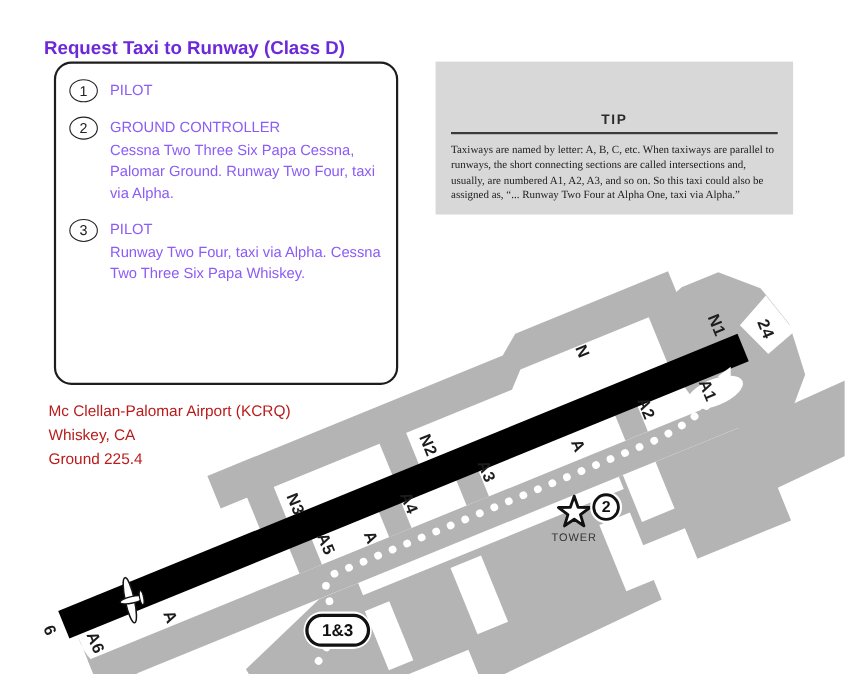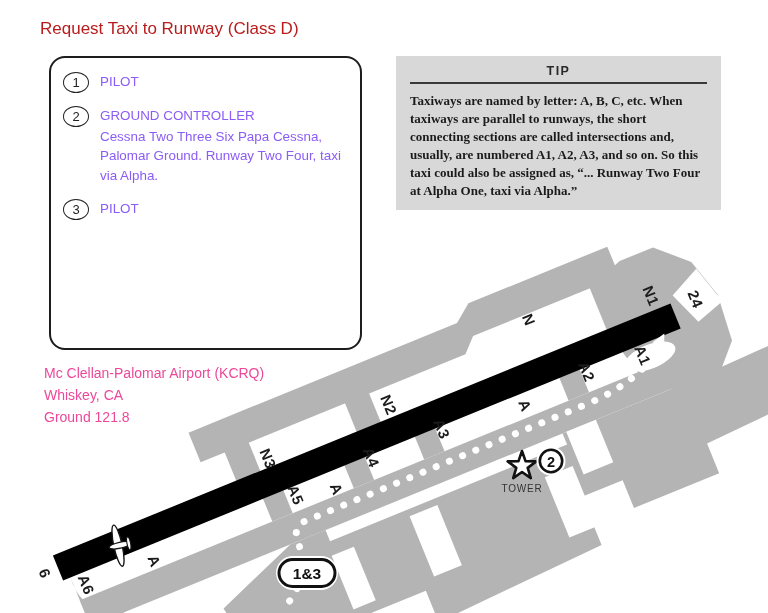--- a/index.html
+++ b/index.html
@@ -1,37 +1,37 @@
 <!DOCTYPE html>
 <html><head>
 <meta charset="utf-8">
 <style>
   html,body{margin:0;padding:0;background:#fff;}
   .page{position:relative;width:768px;height:613px;background:#ffffff;overflow:hidden;
         font-family:"Liberation Sans",sans-serif;color:#1c1c1c;}
-  .page-title{position:absolute;left:40px;top:8px;font-size:17px;font-weight:400;color:#b91c1c;}
+  .page-title{position:absolute;left:40px;top:23px;font-size:17px;font-weight:700;color:#6d28d9;}
   
   .dialogue{position:absolute;left:49px;top:56px;width:313px;height:294px;
             border:2.5px solid #1d1d1d;border-radius:16px;box-sizing:border-box;
             padding:14px 10px 10px 12px;background:#fff;}
   .step{display:flex;margin-bottom:13px;}
   .step-num{flex:0 0 26px;height:21px;width:21px;border:1.7px solid #222;border-radius:50%;
             display:flex;align-items:center;justify-content:center;font-size:13px;color:#222;
             margin-right:11px;box-sizing:border-box;}
   .step-body{flex:1;font-size:13.4px;line-height:1.47;color:#8b5cf6;}
   .step-role{margin-bottom:1px;}
   .step-text{white-space:pre-wrap;}
   
   .tip{position:absolute;left:396px;top:56px;width:325px;background:#d8d8d8;
        box-sizing:border-box;padding:8px 14px 10px 14px;}
-  .tip-heading{text-align:center;font-size:12.5px;font-weight:700;letter-spacing:1.5px;color:#2a2a2a;}
+  .tip-heading{text-align:center;font-size:12.5px;font-weight:700;letter-spacing:1.5px;color:#2a2a2a;margin-top:38px;}
   .tip-rule{border:none;border-top:2px solid #3a3a3a;margin:4px 0 8px 0;}
-  .tip-body{font-family:"Liberation Serif",serif;font-size:13px;line-height:1.38;color:#1b1b1b;font-weight:bold;}
+  .tip-body{font-family:"Liberation Serif",serif;font-size:10px;line-height:1.38;color:#1b1b1b;}
   
-  .airport{position:absolute;left:44px;top:362px;font-size:14px;line-height:22px;color:#ec4899;}
+  .airport{position:absolute;left:44px;top:362px;font-size:14px;line-height:22px;color:#b91c1c;}
   
   .diagram{position:absolute;left:0;top:0;}
   .twy-label{font-family:"Liberation Sans",sans-serif;font-size:15px;font-weight:700;
              fill:#1c1c1c;letter-spacing:0.5px;}
   .tower-label{font-family:"Liberation Sans",sans-serif;font-size:10px;fill:#333;letter-spacing:0.8px;}
   .badge-text{font-family:"Liberation Sans",sans-serif;font-weight:700;fill:#111;}
 </style>
 </head>
 <body>
 
@@ -121,29 +121,30 @@
       <span class="step-num">2</span>
       <div class="step-body">
         <div class="step-role">GROUND CONTROLLER</div>
         <div class="step-text">Cessna Two Three Six Papa Cessna, Palomar Ground. Runway Two Four, taxi via Alpha.</div>
       </div>
     </div>
     <div class="step">
       <span class="step-num">3</span>
       <div class="step-body">
         <div class="step-role">PILOT</div>
+        <div class="step-text">Runway Two Four, taxi via Alpha. Cessna Two Three Six Papa Whiskey.</div>
       </div>
     </div>
   </div>
 
   <div class="tip">
     <div class="tip-heading">TIP</div>
     <hr class="tip-rule">
     <div class="tip-body">Taxiways are named by letter: A, B, C, etc. When taxiways are parallel to runways, the short connecting sections are called intersections and, usually, are numbered A1, A2, A3, and so on. So this taxi could also be assigned as, “... Runway Two Four at Alpha One, taxi via Alpha.”</div>
   </div>
 
   <div class="airport">
     <div>Mc Clellan-Palomar Airport (KCRQ)</div>
     <div>Whiskey, CA</div>
-    <div>Ground 121.8</div>
+    <div>Ground 225.4</div>
   </div>
 
 </div>
 
 </body></html>

